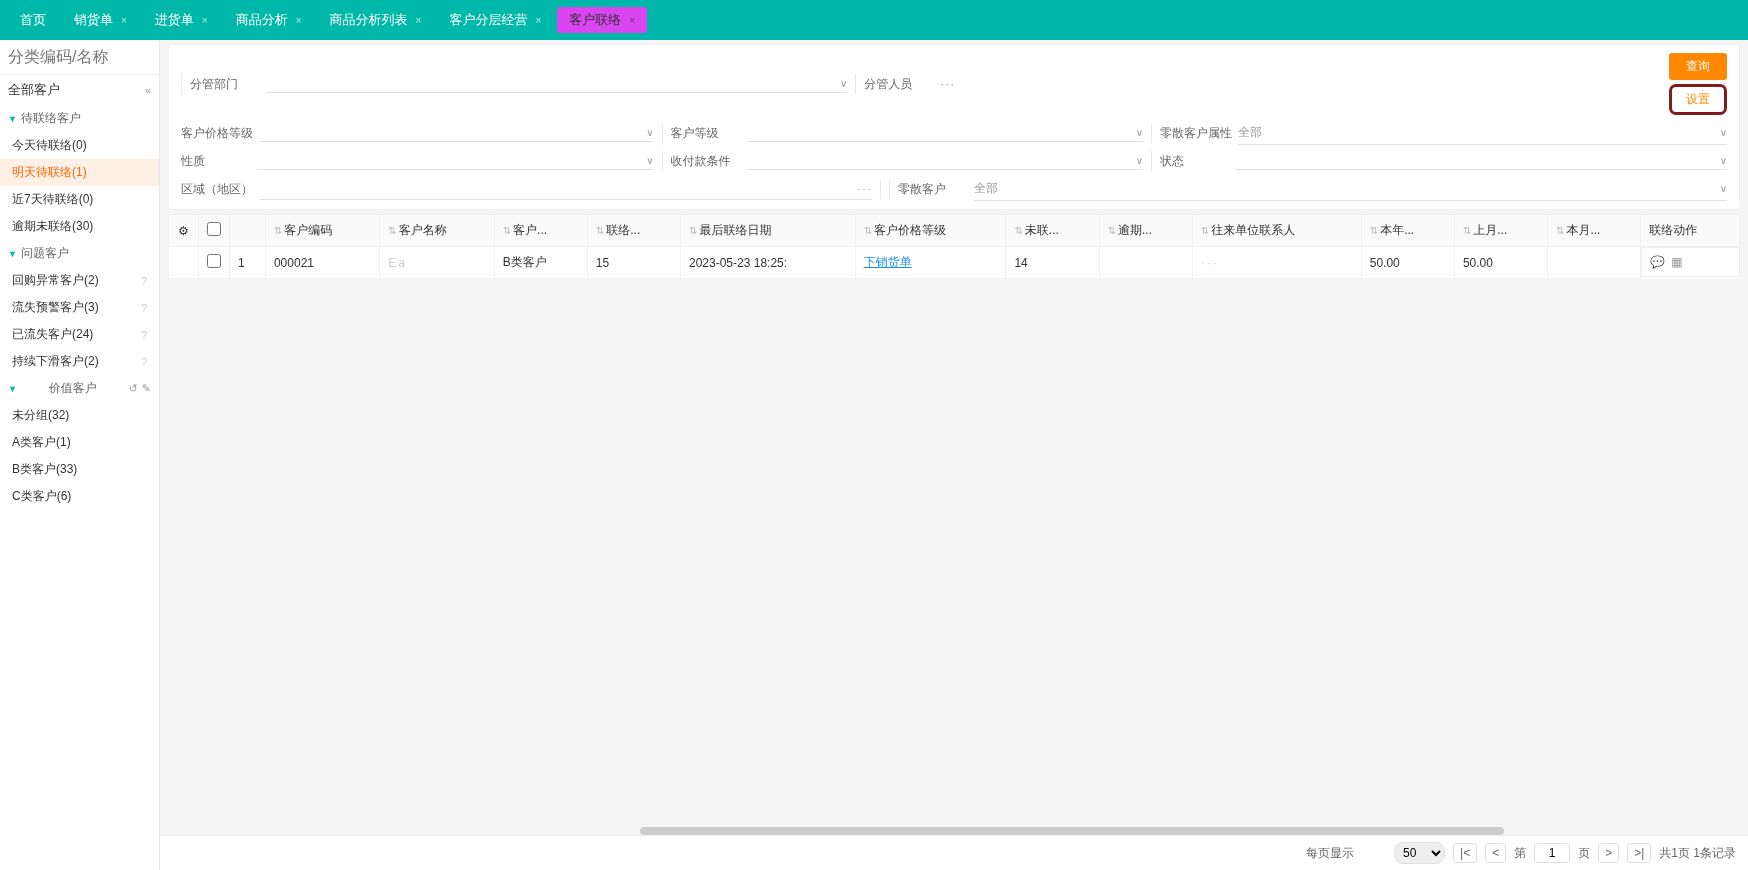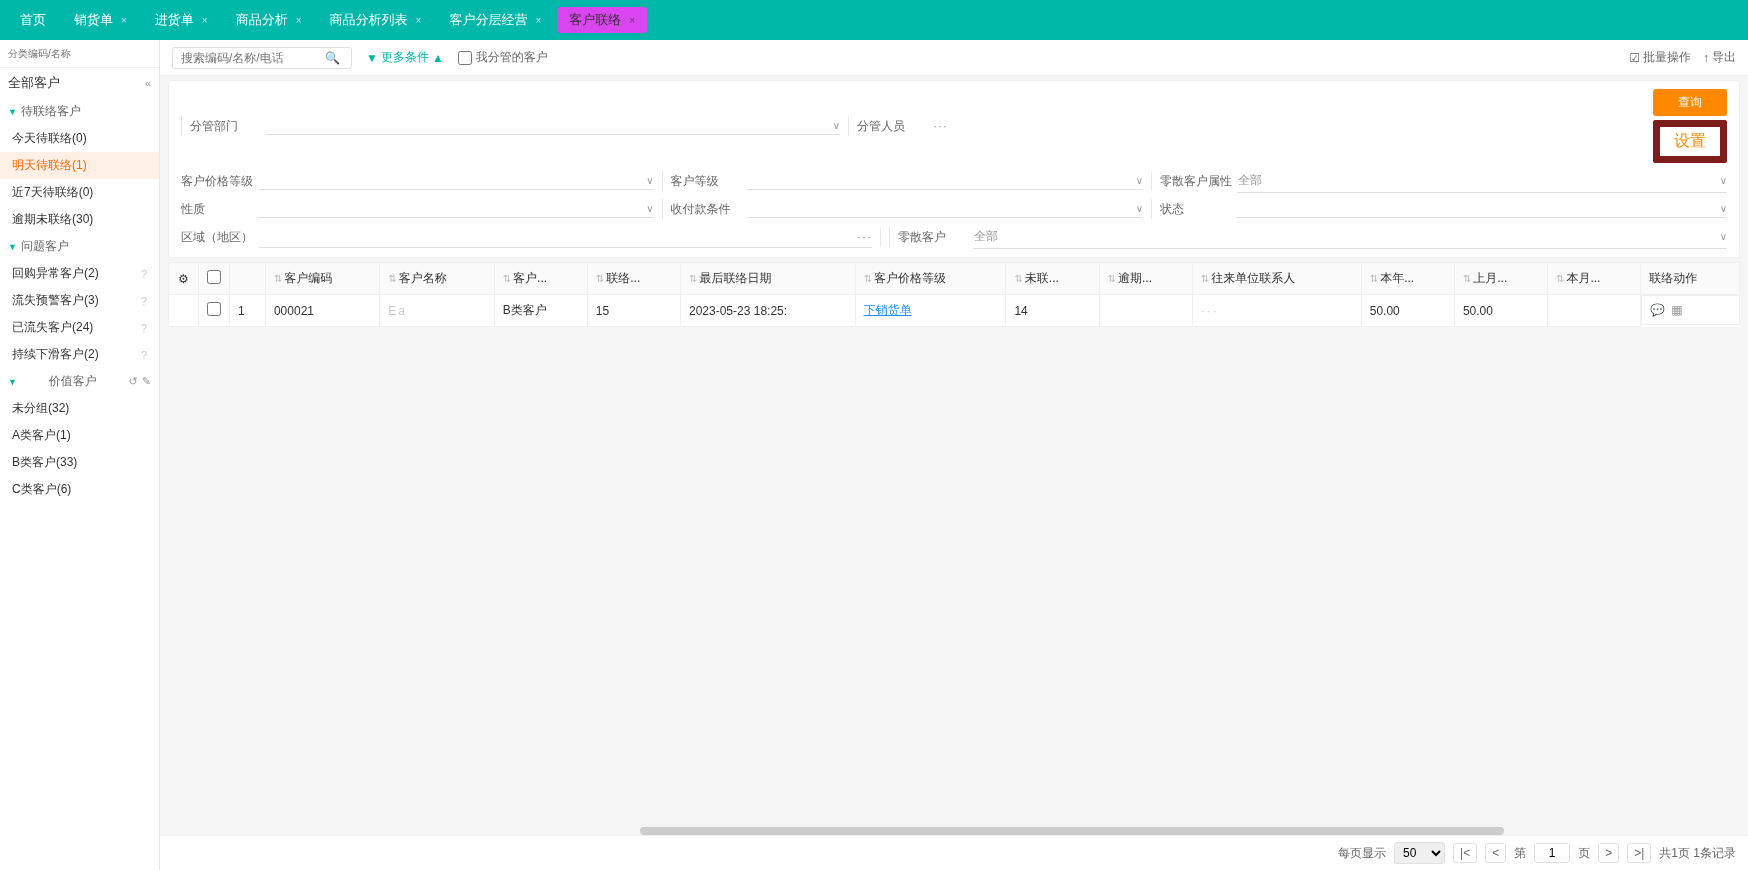--- a/index.html
+++ b/index.html
@@ -47,21 +47,21 @@
       display: flex;
       align-items: center;
       padding: 8px;
       border-bottom: 1px solid #f0f0f0;
       gap: 4px;
     }
     .sidebar-search input {
       flex: 1;
       border: none;
       outline: none;
-      font-size: 10px;
+      font-size: 16px;
       color: #b91c1c;
     }
 
     .sidebar-section-header {
       display: flex;
       align-items: center;
       justify-content: space-between;
       padding: 6px 8px;
       font-weight: normal;
       font-size: 13px;
@@ -222,25 +222,25 @@
       color: #fff;
       border: none;
       padding: 5px 14px;
       border-radius: 3px;
       cursor: pointer;
       font-size: 12px;
     }
     .btn-setting {
       background: #fff;
       color: #ff8800;
-      border: 7px solid #7f1d1d;
+      border: 3px solid #7f1d1d;
       padding: 4px 14px;
-      border-radius: 2px;
-      cursor: pointer;
-      font-size: 16px;
+      border-radius: 7px;
+      cursor: pointer;
+      font-size: 12px;
     }
 
     
     .table-wrapper {
       flex: 1;
       overflow: auto;
       margin: 0 8px;
     }
     table {
       width: 100%;
@@ -279,23 +279,24 @@
       padding: 6px 12px;
       display: flex;
       align-items: center;
       justify-content: flex-end;
       gap: 8px;
       font-size: 12px;
       color: #666;
     }
     .footer select {
       border: 1px solid #e0e0e0;
-      border-radius: 3px;
+      border-radius: 9px;
       padding: 2px 4px;
       font-size: 12px;
+      margin-left: 32px;
     }
     .footer .page-btn {
       border: 1px solid #e0e0e0;
       background: #fff;
       padding: 2px 6px;
       cursor: pointer;
       border-radius: 3px;
       font-size: 12px;
       color: #666;
     }
@@ -425,45 +426,20 @@
     <div class="sidebar-item">
       <span>B类客户(33)</span>
     </div>
     <div class="sidebar-item">
       <span>C类客户(6)</span>
     </div>
   </div>
 
   <div class="content-area">
 
-    <div class="toolbar">
-      <div class="search-box">
-        <input type="text" placeholder="搜索编码/名称/电话" style="">
-        <span class="search-icon" style="color:#ff8800;">🔍</span>
-      </div>
-      <div class="filter-btn">
-        <span style="color:#00b8a9;">▼</span>
-        <span>更多条件</span>
-        <span style="color:#00b8a9;">▲</span>
-      </div>
-      <label class="checkbox-label">
-        <input type="checkbox" class="cb" style="">
-        <span>我分管的客户</span>
-      </label>
-      <div class="toolbar-right">
-        <div class="toolbar-btn">
-          <span>☑</span>
-          <span>批量操作</span>
-        </div>
-        <div class="toolbar-btn">
-          <span>↑</span>
-          <span>导出</span>
-        </div>
-      </div>
-    </div>
 
     <div class="filter-panel">
 
       <div class="filter-row">
         <div class="filter-divider"></div>
         <div class="filter-field">
           <span class="filter-label">分管部门</span>
           <div class="filter-select" style="flex:2;">
             <span class="filter-select-text"></span>
             <span class="filter-select-arrow">∨</span>

